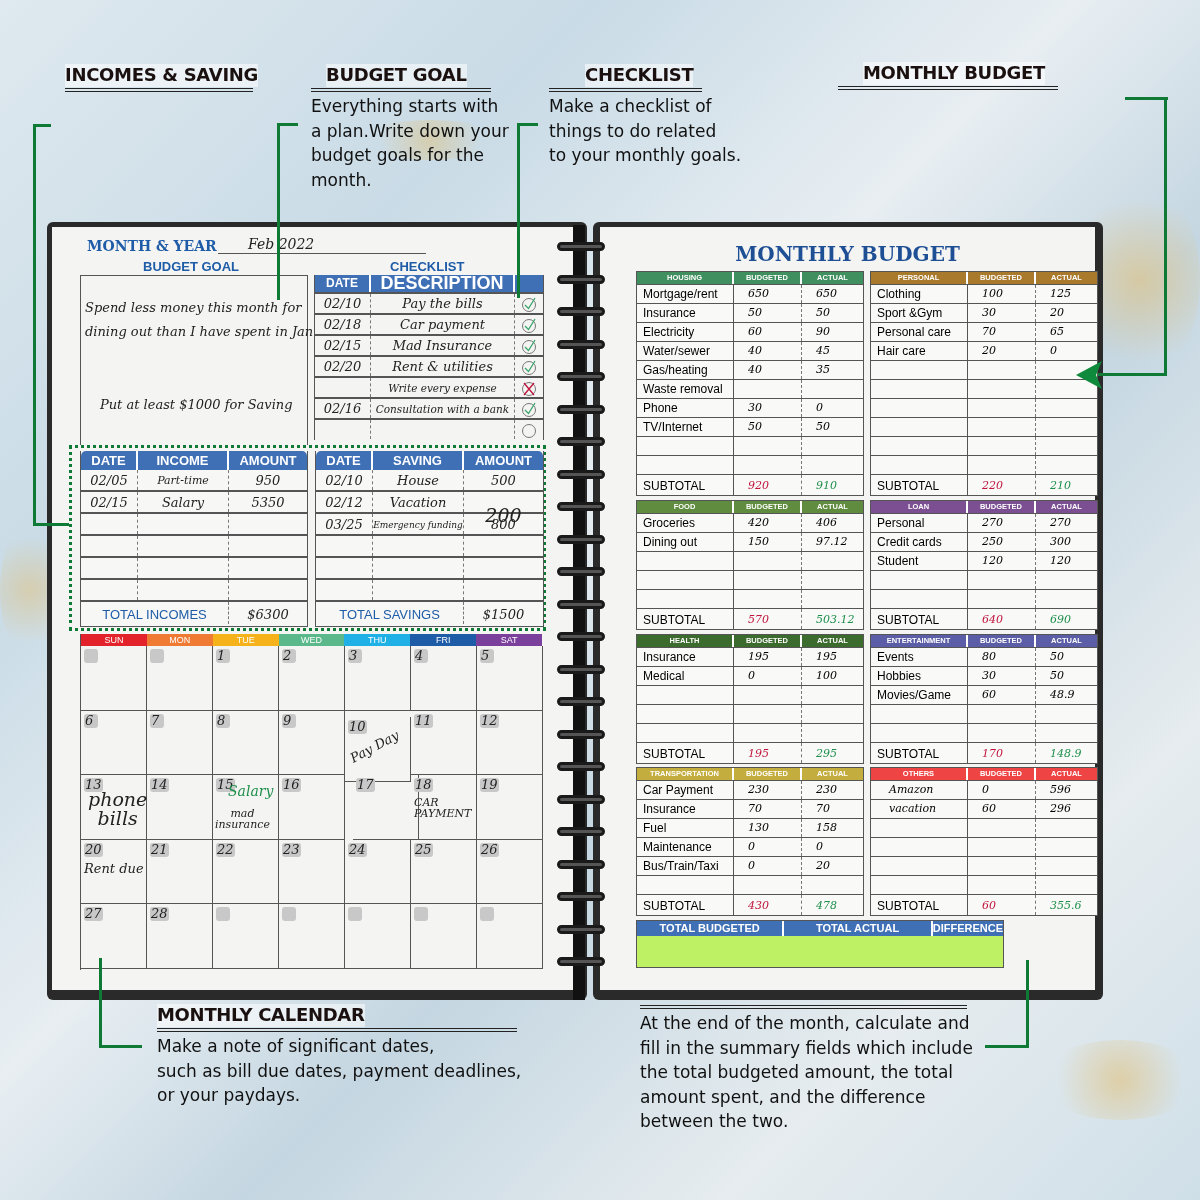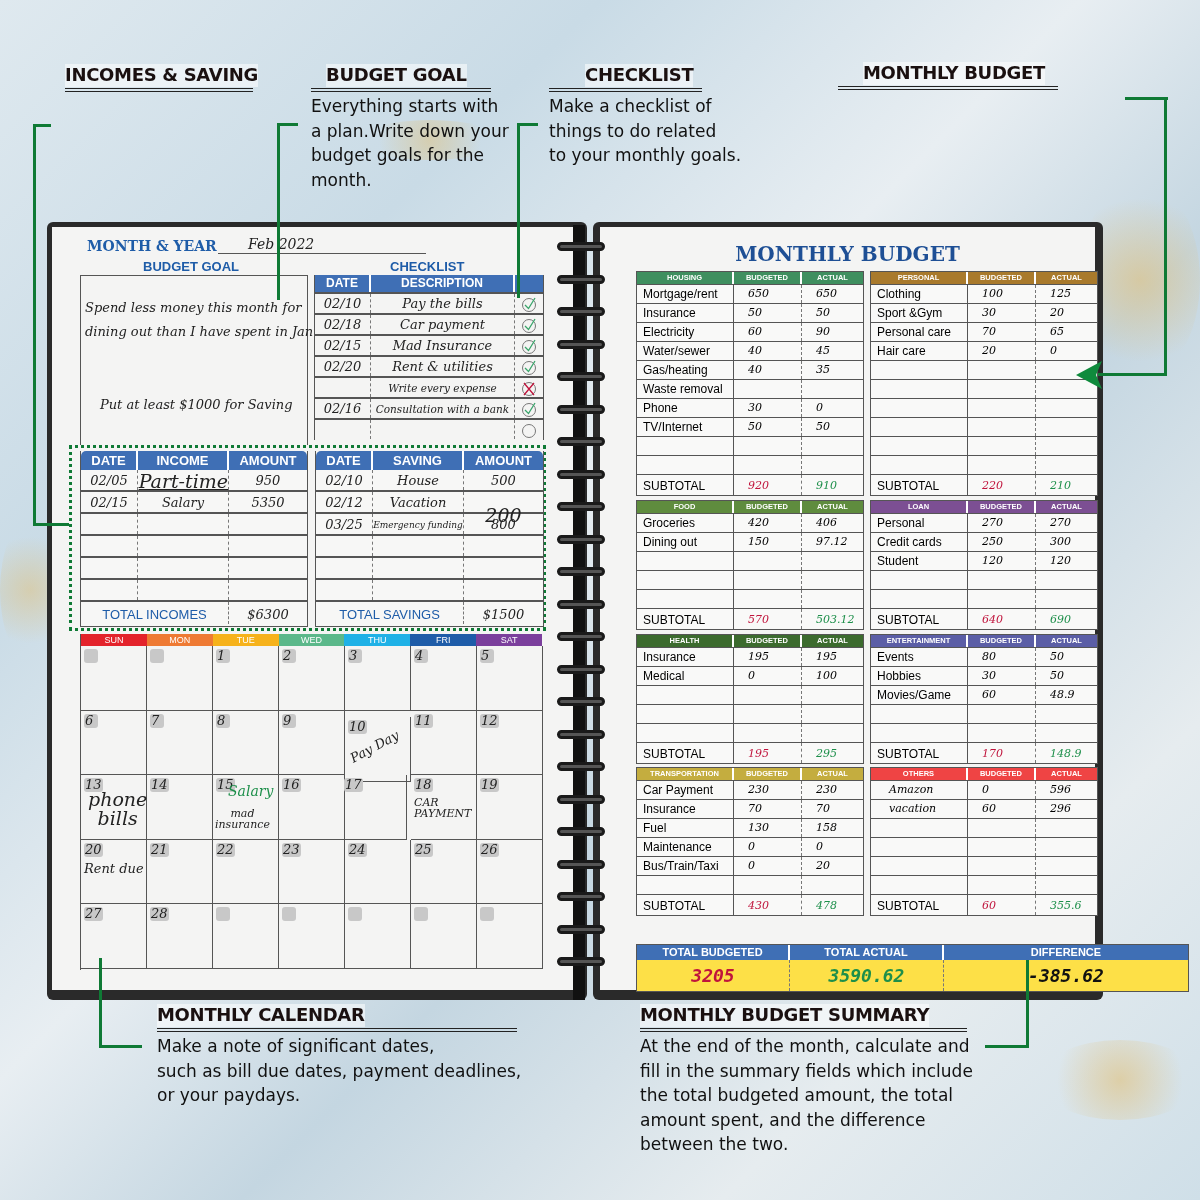--- a/index.html
+++ b/index.html
@@ -66,21 +66,20 @@
   <div class="rule" style="width:220px"></div>
 </div>
 <div class="callout" style="left:157px;top:1004px;width:390px">
   <h3>MONTHLY CALENDAR</h3>
   <div class="rule" style="width:360px"></div>
   <p>Make a note of significant dates,
 such as bill due dates, payment deadlines,
 or your paydays.</p>
 </div>
 <div class="callout" style="left:640px;top:1004px;width:345px">
-  <h3>MONTHLY BUDGET SUMMARY</h3>
   <div class="rule" style="width:327px"></div>
   <p>At the end of the month, calculate and
 fill in the summary fields which include
 the total budgeted amount, the total
 amount spent, and the difference
 between the two.</p>
 </div>
 
 <div class="notebook-left" style="left:47px;top:222px;width:540px;height:778px"></div>
 <div class="notebook-right" style="left:593px;top:222px;width:510px;height:778px"></div>
@@ -167,21 +166,21 @@
 <div class="title-blue" style="position:absolute;left:143px;top:259px;font-size:13px">BUDGET GOAL</div>
 <div style="position:absolute;left:80px;top:275px;width:228px;height:170px;border:1.5px solid #555;border-bottom:none"></div>
 <div class="hand" style="position:absolute;left:85px;top:300px;font-size:13px">Spend less money this month for</div>
 <div class="hand" style="position:absolute;left:85px;top:324px;font-size:13px">dining out than I have spent in Jan</div>
 <div class="hand" style="position:absolute;left:100px;top:397px;font-size:13px">Put at least $1000 for Saving</div>
 
 <div class="title-blue" style="position:absolute;left:390px;top:259px;font-size:13px">CHECKLIST</div>
 <div style="position:absolute;left:314px;top:275px;width:230px;height:165px;border-left:1.5px solid #555;border-right:1.5px solid #555">
   <div style="display:flex;height:17px">
     <div class="blue-hdr" style="width:56px;font-size:12px;line-height:17px;border-right:2px solid #fff">DATE</div>
-    <div class="blue-hdr" style="width:144px;font-size:12px;line-height:17px;border-right:2px solid #fff">DESCRIPTION</div>
+    <div class="blue-hdr" style="width:144px;font-size:18px;line-height:17px;border-right:2px solid #fff">DESCRIPTION</div>
     <div class="blue-hdr" style="flex:1"></div>
   </div>
   <div id="checklist-rows">
       <div style="display: flex; height: 21px; border-top: 2px solid rgb(85, 85, 85);">
         <div class="hand" style="width: 56px; border-right: 1.5px dashed rgb(119, 119, 119); text-align: center; font-size: 13px; line-height: 20px;">02/10</div>
         <div class="hand" style="width: 144px; border-right: 1.5px dashed rgb(119, 119, 119); text-align: center; font-size: 13px; line-height: 20px; white-space: nowrap; overflow: hidden;">Pay the bills</div>
         <div style="flex: 1 1 0%; display: flex; align-items: center; justify-content: center;">
           <svg width="16" height="16">
             <circle cx="8" cy="9" r="6.5" fill="none" stroke="#777" stroke-width="1"></circle>
             <path d="M4 9 L7.5 12.5 L14 2" fill="none" stroke="#3aa56b" stroke-width="1.3"></path>
@@ -254,21 +253,21 @@
 
 <div style="position:absolute;left:80px;top:451px;width:228px;height:176px;border:1.5px solid #555;border-top:none;background:#f7f7f6">
   <div style="display:flex;height:19px">
     <div class="blue-hdr" style="width:57px;font-size:13px;line-height:19px;border-right:2px solid #fff;border-radius:5px 0 0 0">DATE</div>
     <div class="blue-hdr" style="width:91px;font-size:13px;line-height:19px;border-right:2px solid #fff">INCOME</div>
     <div class="blue-hdr" style="flex:1;font-size:13px;line-height:19px;border-radius:0 5px 0 0">AMOUNT</div>
   </div>
   <div id="income-rows">
       <div style="display: flex; height: 22px; border-bottom: 2px solid rgb(85, 85, 85);">
         <div class="hand" style="width: 57px; border-right: 1.5px dashed rgb(119, 119, 119); text-align: center; font-size: 13px; line-height: 22px;">02/05</div>
-        <div class="hand" style="width: 91px; border-right: 1.5px dashed rgb(119, 119, 119); text-align: right; font-size: 19px; line-height: 22px; white-space: nowrap; overflow: hidden; text-decoration: underline;">Part-time</div>
+        <div class="hand" style="width: 91px; border-right: 1.5px dashed rgb(119, 119, 119); text-align: center; font-size: 11px; line-height: 22px; white-space: nowrap; overflow: hidden;">Part-time</div>
         <div class="hand" style="flex: 1 1 0%; text-align: center; font-size: 13px; line-height: 22px;">950</div>
       </div>
       <div style="display: flex; height: 22px; border-bottom: 2px solid rgb(85, 85, 85);">
         <div class="hand" style="width: 57px; border-right: 1.5px dashed rgb(119, 119, 119); text-align: center; font-size: 13px; line-height: 22px;">02/15</div>
         <div class="hand" style="width: 91px; border-right: 1.5px dashed rgb(119, 119, 119); text-align: center; font-size: 13px; line-height: 22px; white-space: nowrap; overflow: hidden;">Salary</div>
         <div class="hand" style="flex: 1 1 0%; text-align: center; font-size: 13px; line-height: 22px;">5350</div>
       </div>
       <div style="display: flex; height: 22px; border-bottom: 2px solid rgb(85, 85, 85);">
         <div class="hand" style="width: 57px; border-right: 1.5px dashed rgb(119, 119, 119); text-align: center; font-size: 13px; line-height: 22px;"></div>
         <div class="hand" style="width: 91px; border-right: 1.5px dashed rgb(119, 119, 119); text-align: center; font-size: 13px; line-height: 22px; white-space: nowrap; overflow: hidden;"></div>
@@ -398,21 +397,21 @@
       </div>
       <div class="cal-day" style="left: 66px; top: 129px; width: 66px; height: 64.5px;">
         <div class="cal-num">14</div>
       </div>
       <div class="cal-day" style="left: 132px; top: 129px; width: 66px; height: 64.5px;">
         <div class="cal-num">15</div>
       </div>
       <div class="cal-day" style="left: 198px; top: 129px; width: 66px; height: 64.5px;">
         <div class="cal-num">16</div>
       </div>
-      <div class="cal-day" style="left: 260px; top: 129px; width: 66px; height: 64.5px;">
+      <div class="cal-day" style="left: 272px; top: 129px; width: 66px; height: 64.5px;">
         <div class="cal-num">17</div>
       </div>
       <div class="cal-day" style="left: 330px; top: 129px; width: 66px; height: 64.5px;">
         <div class="cal-num">18</div>
       </div>
       <div class="cal-day" style="left: 396px; top: 129px; width: 66px; height: 64.5px;">
         <div class="cal-num">19</div>
       </div>
       <div class="cal-day" style="left: 0px; top: 193.5px; width: 66px; height: 64.5px;">
         <div class="cal-num">20</div>
@@ -822,30 +821,25 @@
         <div class="c3 v"></div>
       </div>
       <div class="row" style="height: 21px;">
         <div class="c1" style="line-height: 22px;">SUBTOTAL</div>
         <div class="c2 v red" style="line-height: 22px;">60</div>
         <div class="c3 v green" style="line-height: 22px;">355.6</div>
       </div>
     </div>
   </div>
 
-<div style="position:absolute;left:636px;top:944px;width:553px;height:48px;border:1.5px solid #555;background:#fde047">
+<div style="position:absolute;left:636px;top:920px;width:368px;height:48px;border:1.5px solid #555;background:#bef264">
   <div style="display:flex;height:15px">
     <div class="blue-hdr" style="width:153px;font-size:11px;line-height:15px;border-right:2px solid #fff">TOTAL BUDGETED</div>
     <div class="blue-hdr" style="width:154px;font-size:11px;line-height:15px;border-right:2px solid #fff">TOTAL ACTUAL</div>
     <div class="blue-hdr" style="flex:1;font-size:11px;line-height:15px">DIFFERENCE</div>
-  </div>
-  <div style="display:flex;height:31px;font-family:'DejaVu Sans Mono',monospace;font-weight:bold;font-style:italic;font-size:18px">
-    <div class="red" style="width:153px;text-align:center;line-height:31px;border-right:1.5px dashed #777;color:#c0143c">3205</div>
-    <div style="width:154px;text-align:center;line-height:31px;border-right:1.5px dashed #777;color:#1d8f4a">3590.62</div>
-    <div style="flex:1;text-align:center;line-height:31px;color:#111">-385.62</div>
   </div>
 </div>
 
 <div class="gline" style="left:33px;top:124px;width:3px;height:401px"></div>
 <div class="gline" style="left:33px;top:124px;width:18px;height:3px"></div>
 <div class="gline" style="left:33px;top:523px;width:36px;height:3px"></div>
 <div class="gline" style="left:277px;top:123px;width:3px;height:177px"></div>
 <div class="gline" style="left:277px;top:123px;width:21px;height:3px"></div>
 <div class="gline" style="left:517px;top:123px;width:3px;height:175px"></div>
 <div class="gline" style="left:517px;top:123px;width:21px;height:3px"></div>

